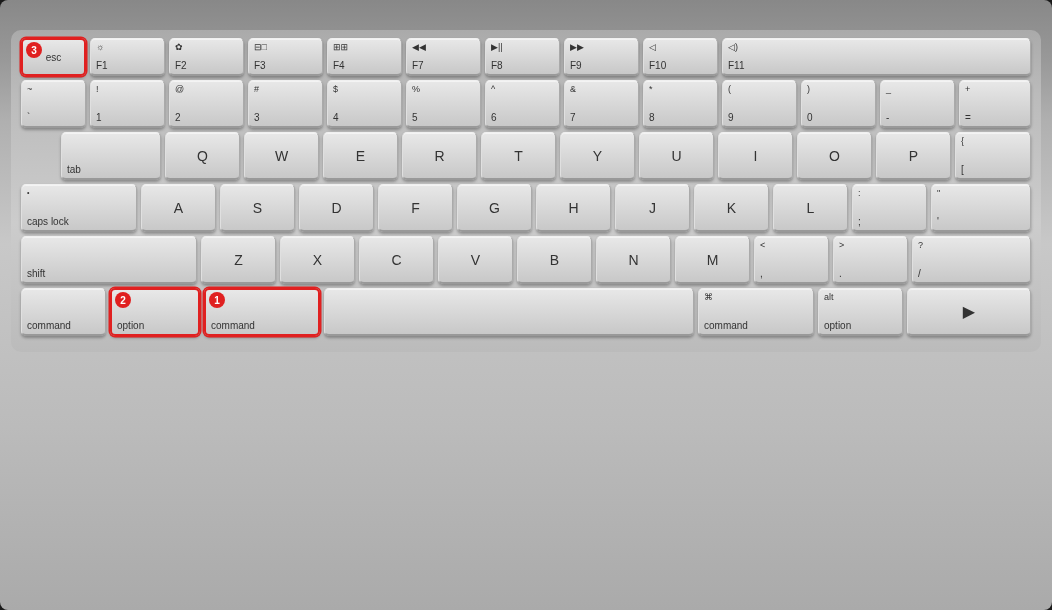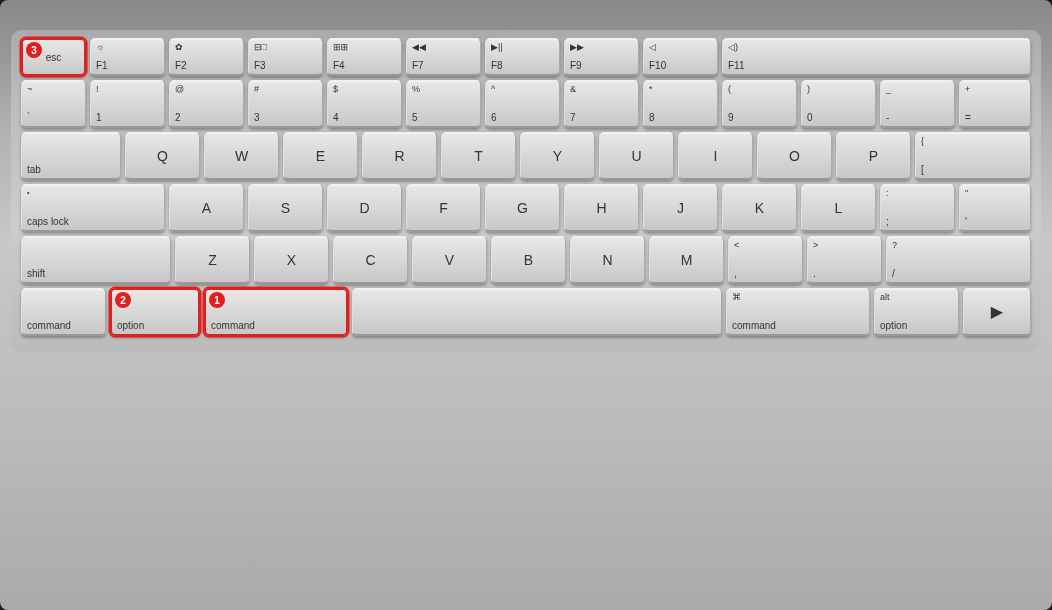--- a/index.html
+++ b/index.html
@@ -104,23 +104,23 @@
       font-weight: bold;
       display: flex;
       align-items: center;
       justify-content: center;
       z-index: 10;
     }
     .w-65  { width: 65px; }
     .w-75  { width: 75px; }
     .w-85  { width: 85px; }
     .w-90  { width: 90px; }
-    .w-100 { width: 100px; }
-    .w-120 { width: 144px; }
-    .w-150 { width: 150px; }
+    .w-100 { width: 100px; margin-left: 40px; }
+    .w-120 { width: 116px; }
+    .w-150 { width: 176px; }
     .w-370 { width: 370px; }
     .w-flex { flex: 1; }
 
     .symbol-small { font-size: 8px; }
 
     .icon-symbol {
       font-size: 10px;
     }
   </style>
 </head>

